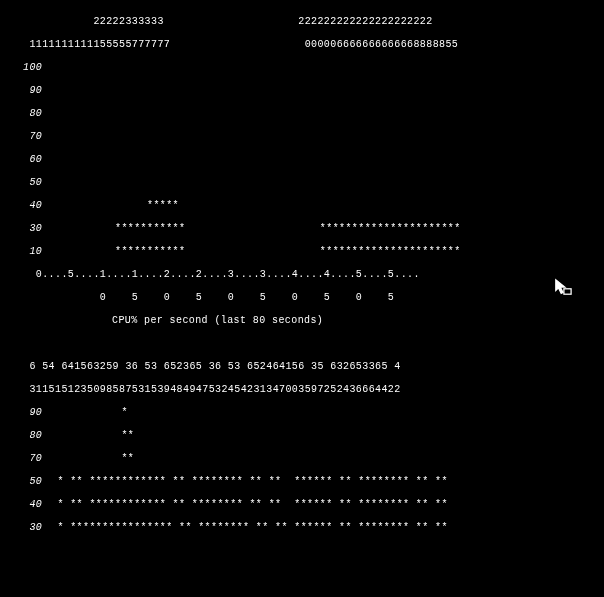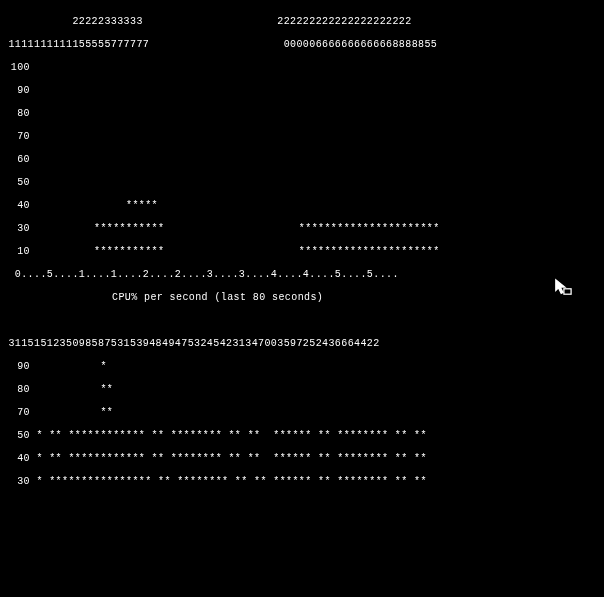--- a/index.html
+++ b/index.html
@@ -12,25 +12,26 @@
     font-family: "Courier New", Courier, monospace;
     font-size: 10px;
     line-height: 11.5px;
     letter-spacing: 0.4px;
     overflow: hidden;
   }
   #term {
     white-space: pre;
     padding: 4px 2px;
   }
-  .secline { min-height: 11.5px; }
+  .secline { min-height: 11.5px; margin-left: 21px; }
   .lbl {
     display: inline-block;
     width: 28px;
-    text-align: right;
+    text-align: left;
+    font-style: italic;
   }
   .caption { display:block; text-indent: 110px; }
   .cursor {
     position: absolute;
     width: 18px;
     height: 18px;
     left: 554px;
     top:  278px;
     pointer-events: none;
   }
@@ -45,22 +46,24 @@
 <div class="secline"><span class="lbl">100</span><span></span></div>
 <div class="secline"><span class="lbl"> 90</span><span></span></div>
 <div class="secline"><span class="lbl"> 80</span><span></span></div>
 <div class="secline"><span class="lbl"> 70</span><span></span></div>
 <div class="secline"><span class="lbl"> 60</span><span></span></div>
 <div class="secline"><span class="lbl"> 50</span><span></span></div>
 <div class="secline"><span class="lbl"> 40</span><span>               *****</span></div>
 <div class="secline"><span class="lbl"> 30</span><span>          ***********                     **********************</span></div>
 <div class="secline"><span class="lbl"> 10</span><span>          ***********                     **********************</span></div>
 <div class="secline">  0....5....1....1....2....2....3....3....4....4....5....5....</div>
+<div class="secline">            0    5    0    5    0    5    0    5    0    5</div>
 <span class="caption">CPU% per second (last 80 seconds)</span>
 <div class="secline">&nbsp;</div>
+<div class="secline"> 6 54 641563259 36 53 652365 36 53 652464156 35 632653365 4</div>
 <div class="secline"> 3115151235098587531539484947532454231347003597252436664422</div>
 <div class="secline"><span class="lbl"> 90</span><span>           *</span></div>
 <div class="secline"><span class="lbl"> 80</span><span>           **</span></div>
 <div class="secline"><span class="lbl"> 70</span><span>           **</span></div>
 <div class="secline"><span class="lbl"> 50</span><span> * ** ************ ** ******** ** **  ****** ** ******** ** **</span></div>
 <div class="secline"><span class="lbl"> 40</span><span> * ** ************ ** ******** ** **  ****** ** ******** ** **</span></div>
 <div class="secline"><span class="lbl"> 30</span><span> * **************** ** ******** ** ** ****** ** ******** ** **</span></div>
 
 
 

